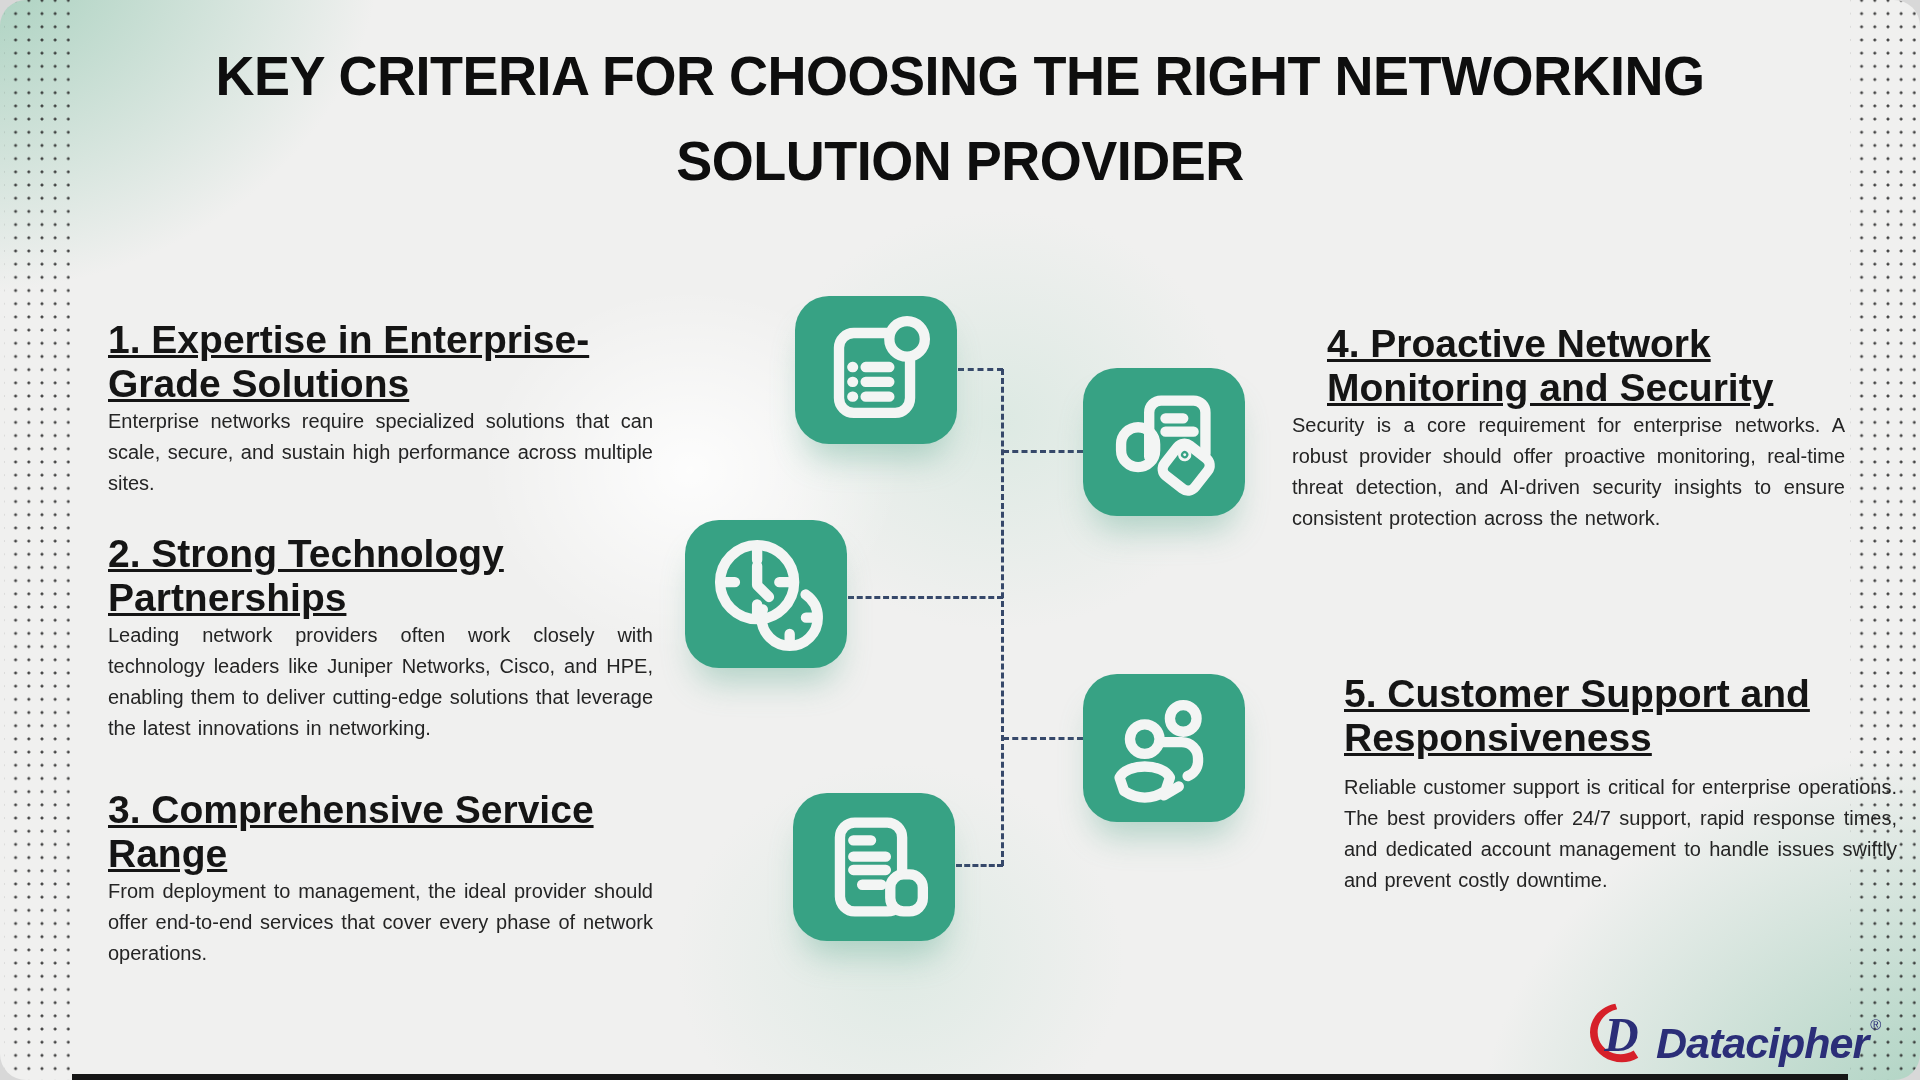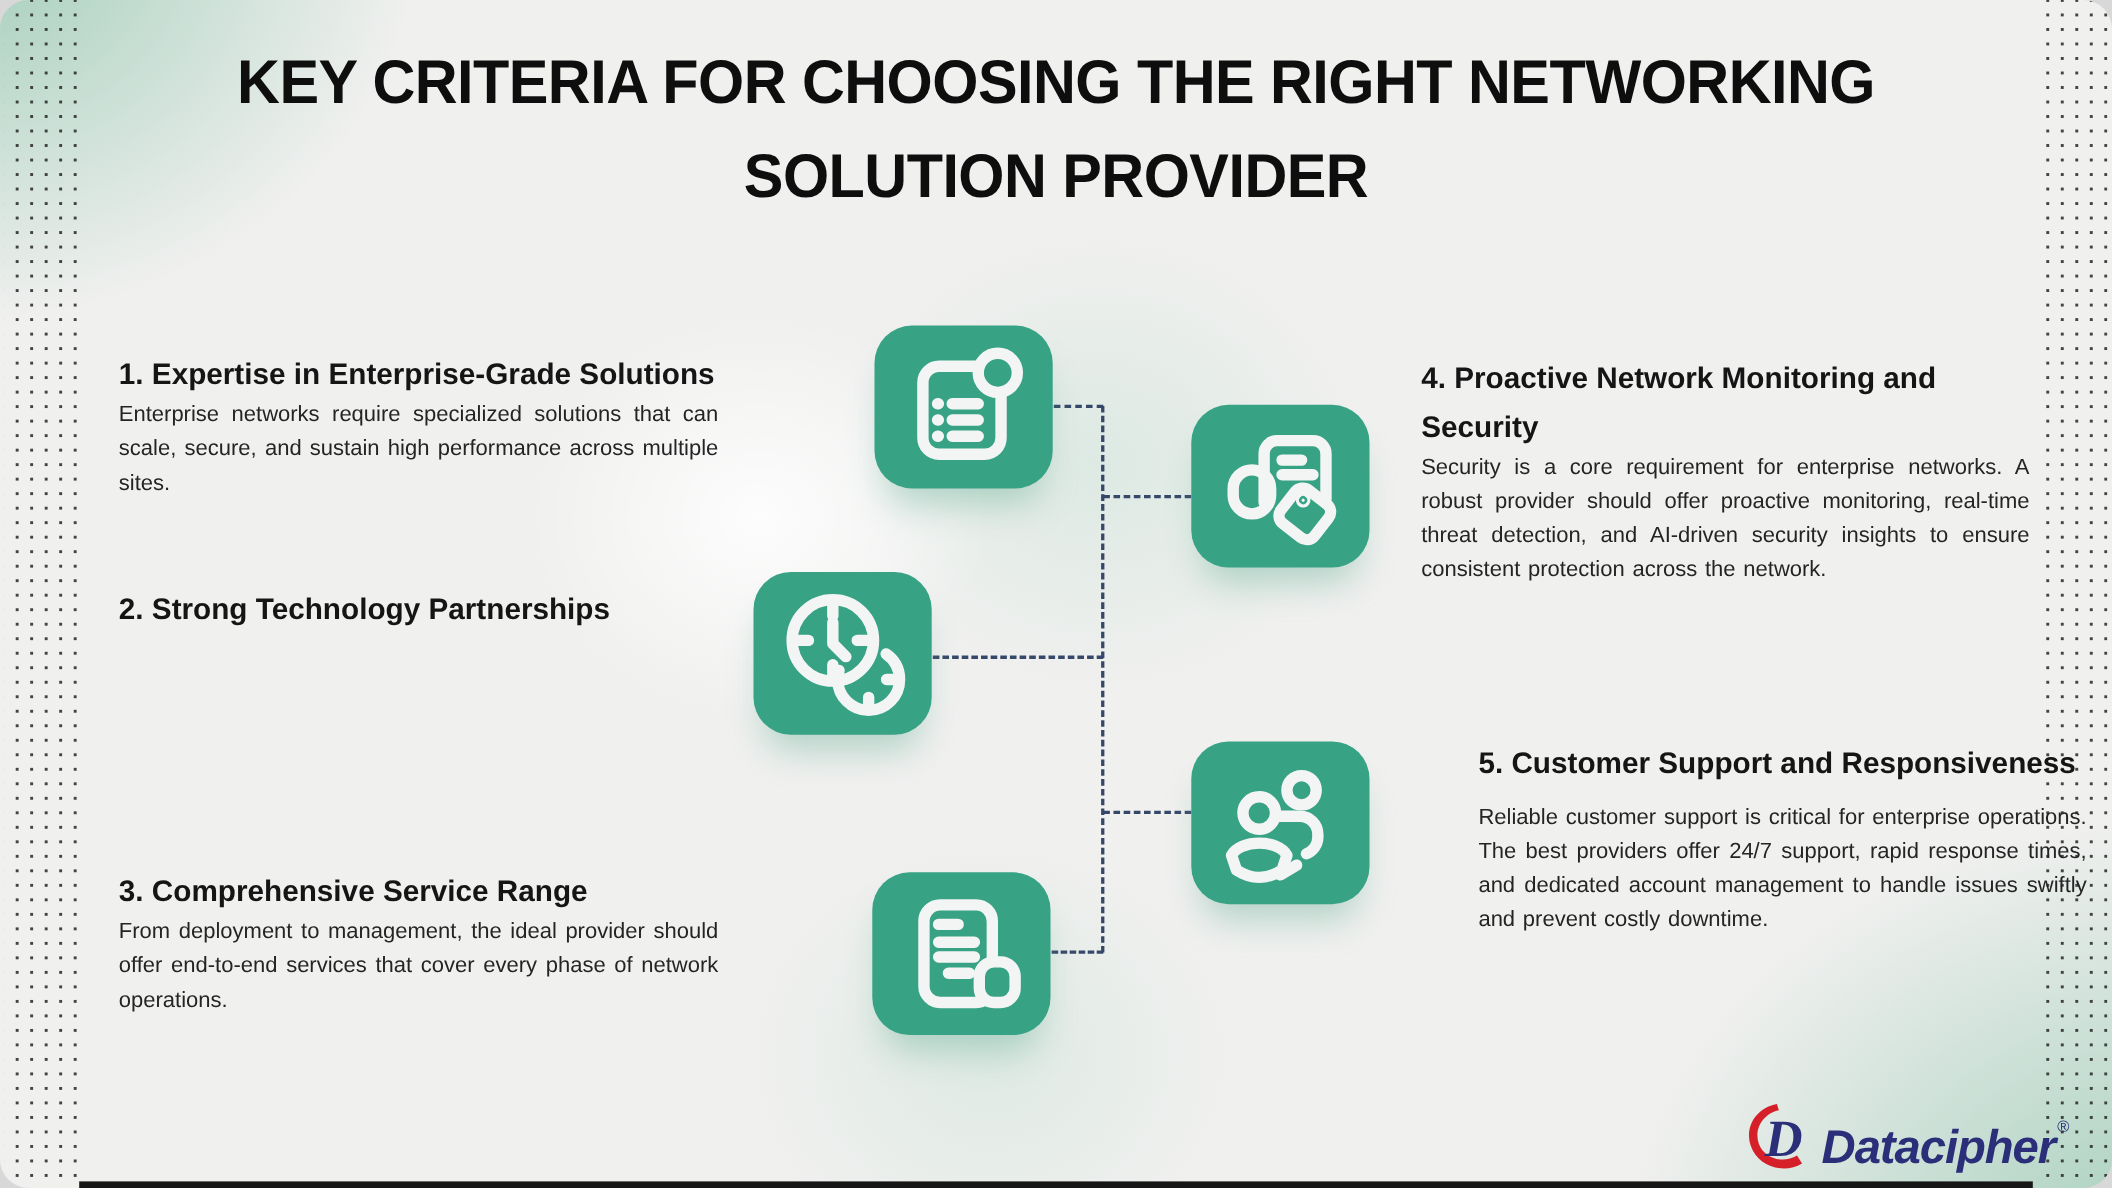--- a/index.html
+++ b/index.html
@@ -21,21 +21,21 @@
     background-size:13.2px 13.2px;background-position:5px 7px;opacity:.88;
   }
   .dots.left{left:4px;}
   .dots.right{right:4px;}
   .title{
     position:absolute;left:0;top:36px;width:1920px;text-align:center;
     font-size:54px;font-weight:bold;letter-spacing:-.5px;line-height:82px;
     color:#0e0e0e;transform:scaleY(1.04);
   }
   .sec{position:absolute;}
-  .sec .h{font-size:27px;font-weight:bold;color:#151515;line-height:44px;}
+  .sec .h{font-size:39px;font-weight:bold;color:#151515;line-height:44px;text-decoration:underline;}
   .sec .b{font-size:20px;color:#242424;line-height:31px;text-align:justify;word-spacing:1.5px;}
   .tile{
     position:absolute;width:162px;height:148px;border-radius:34px;background:#37a284;
     box-shadow:0 24px 32px -10px rgba(105,175,150,.45);
   }
   .tile svg{position:absolute;left:0;top:0;width:100%;height:100%;}
   .vline{position:absolute;border-left:3px dashed #36486a;width:0;}
   .hline{position:absolute;border-top:3px dashed #36486a;height:0;}
   .bottombar{position:absolute;left:72px;top:1074px;width:1776px;height:6px;background:#161616;}
   .logo{position:absolute;left:1586px;top:992px;display:flex;align-items:center;}
@@ -59,29 +59,30 @@
     <div>SOLUTION PROVIDER</div>
   </div>
 
   <div class="sec" style="left:108px;top:318px;width:545px;">
     <div class="h">1. Expertise in Enterprise-Grade Solutions</div>
     <div class="b">Enterprise networks require specialized solutions that can scale, secure, and sustain high performance across multiple sites.</div>
   </div>
 
   <div class="sec" style="left:108px;top:532px;width:545px;">
     <div class="h">2. Strong Technology Partnerships</div>
+    <div class="b">Leading network providers often work closely with technology leaders like Juniper Networks, Cisco, and HPE, enabling them to deliver cutting-edge solutions that leverage the latest innovations in networking.</div>
   </div>
 
   <div class="sec" style="left:108px;top:788px;width:545px;">
     <div class="h">3. Comprehensive Service Range</div>
     <div class="b">From deployment to management, the ideal provider should offer end-to-end services that cover every phase of network operations.</div>
   </div>
 
   <div class="sec" style="left:1292px;top:322px;width:553px;">
-    <div class="h" style="max-width:505px;">4. Proactive Network Monitoring and Security</div>
+    <div class="h" style="max-width:505px;margin-left:35px;">4. Proactive Network Monitoring and Security</div>
     <div class="b">Security is a core requirement for enterprise networks. A robust provider should offer proactive monitoring, real-time threat detection, and AI-driven security insights to ensure consistent protection across the network.</div>
   </div>
 
   <div class="sec" style="left:1344px;top:672px;width:553px;">
     <div class="h">5. Customer Support and Responsiveness</div>
     <div class="b" style="margin-top:12px;">Reliable customer support is critical for enterprise operations. The best providers offer 24/7 support, rapid response times, and dedicated account management to handle issues swiftly and prevent costly downtime.</div>
   </div>
 
   <div class="vline" style="left:1001px;top:369px;height:497px;"></div>
   <div class="hline" style="left:958px;top:368px;width:45px;"></div>

